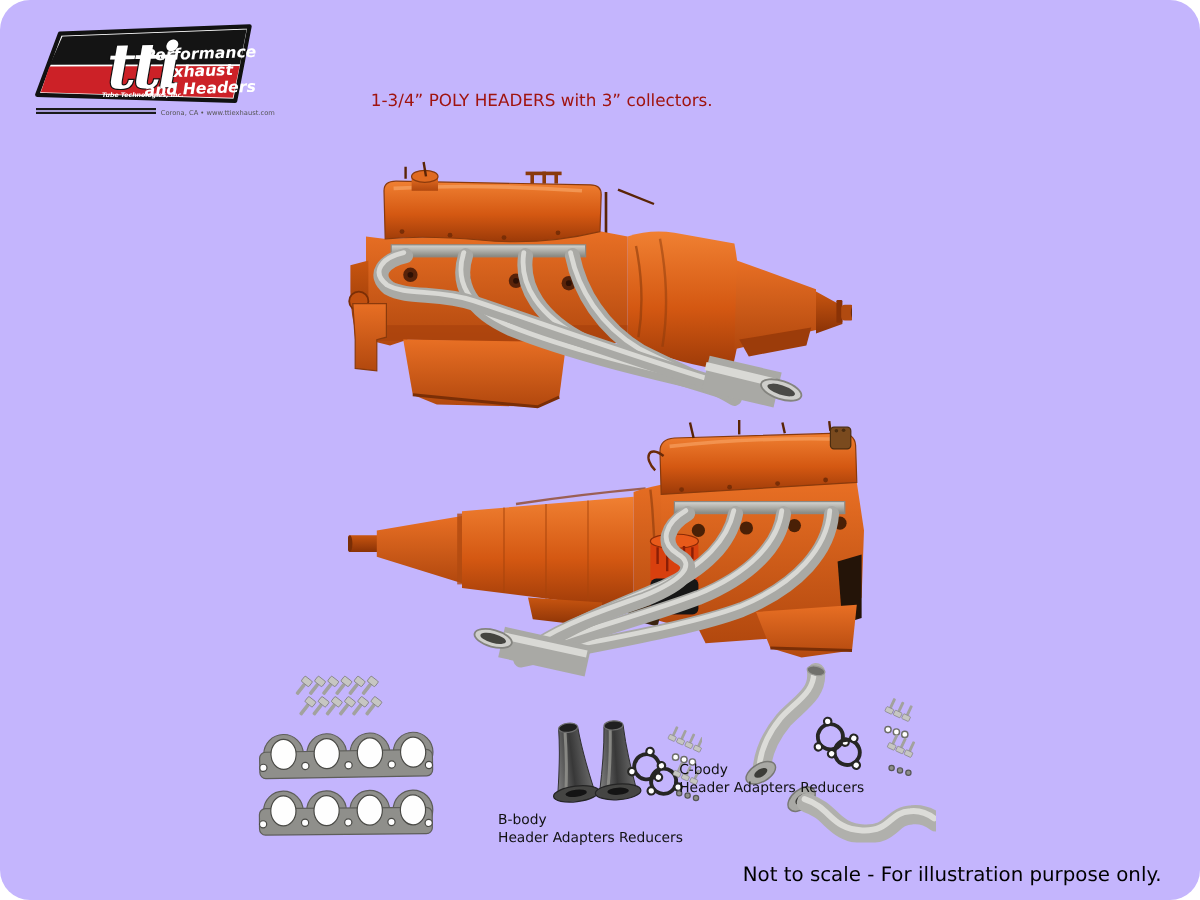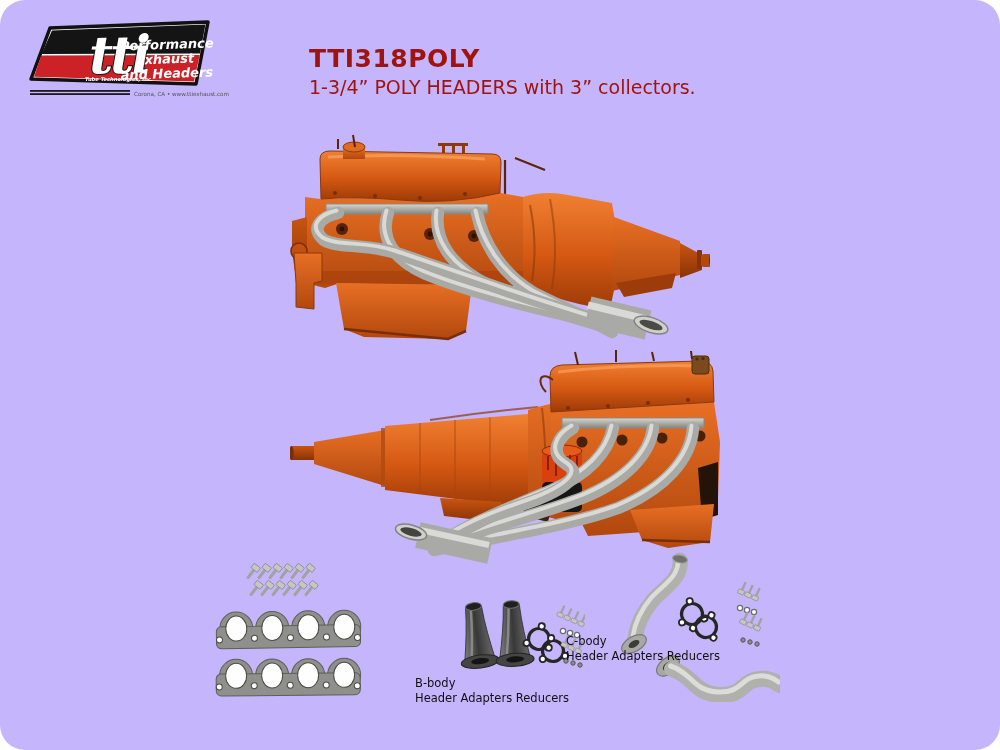--- a/index.html
+++ b/index.html
@@ -2,21 +2,21 @@
 <html><head>
 <meta charset="utf-8">
 <style>
   html,body{margin:0;padding:0;background:#fff;}
   .canvas{position:relative;width:1000px;height:750px;background:#c4b5fd;overflow:hidden;
           font-family:"DejaVu Sans","Liberation Sans",sans-serif;border-radius:25px;}
   svg.photo{position:absolute;}
   .headline-title{position:absolute;left:309px;top:44px;margin:0;
        font-size:25px;font-weight:bold;color:#a01410;letter-spacing:.5px;}
   .headline-sub{position:absolute;left:309px;top:76px;
-       font-size:19px;color:#a01410;}
+       font-size:14px;color:#a01410;}
   .part-label{position:absolute;width:165px;text-align:left;
        font-size:11.5px;line-height:1.3;color:#111;}
   .footnote{position:absolute;right:32px;top:719px;font-size:16.5px;color:#000;}
   .lg-tti{font-family:"DejaVu Serif","Liberation Serif",serif;
        font-style:italic;font-weight:bold;font-size:52px;fill:#fff;
        stroke:#111;stroke-width:2px;paint-order:stroke fill;letter-spacing:-3px;}
   .lg-tag{font-style:italic;font-weight:bold;font-size:13px;fill:#fff;}
   .lg-co{font-style:italic;font-weight:bold;font-size:5.2px;fill:#fff;}
   .lg-addr{font-size:5.6px;fill:#555;}
   .tube{fill:none;stroke:#a9a9a5;stroke-width:12.5;stroke-linecap:round;}
@@ -108,21 +108,20 @@
     <text class="lg-tag" x="140" y="47.5" text-anchor="middle" transform="rotate(-2 140 47)">Exhaust</text>
     <text class="lg-tag" x="142" y="62" text-anchor="middle" transform="rotate(-2 142 62)">and Headers</text>
     <text class="lg-co" x="94" y="64.5" text-anchor="middle">Tube Technologies, Inc.</text>
     <g>
       <rect x="5" y="74" width="100" height="1.8" fill="#1a1a1a"></rect>
       <rect x="5" y="77.2" width="100" height="1.8" fill="#1a1a1a"></rect>
     </g>
     <text class="lg-addr" x="109" y="79.5">Corona, CA  •  www.ttiexhaust.com</text>
   </svg>
 
-  <h1 class="headline-title">TTI318POLY</h1>
   <div class="headline-sub">1-3/4” POLY HEADERS with 3” collectors.</div>
 
   <svg class="photo" style="left:280px;top:133px;width:430px;height:232px" viewBox="0 0 430 232">
     <g>
       <path d="M243,64 Q262,58 282,61 L332,70 Q340,114 336,148 L330,176 Q288,172 243,152 Z" fill="url(#og)"></path>
       <path d="M250,72 Q258,112 252,148" fill="none" stroke="#8a3a0c" stroke-width="2" opacity=".6"></path>
       <path d="M270,66 Q279,114 272,156" fill="none" stroke="#8a3a0c" stroke-width="2" opacity=".5"></path>
       <path d="M334,84 L400,108 L400,142 L332,158 Z" fill="url(#og2)"></path>
       <path d="M336,150 L396,140 L392,155 L344,164 Z" fill="#9c3c0a"></path>
       <path d="M400,110 L422,122 L422,137 L400,145 Z" fill="url(#ogDark)"></path>
@@ -345,14 +344,15 @@
       </g>
       <use href="#cpl" fill="none" stroke="#b0b0ac" stroke-width="16" stroke-linecap="round"></use>
       <use href="#cpl" fill="none" stroke="#dcdcd8" stroke-width="5" stroke-linecap="round" transform="translate(-1.5,-3)"></use>
     </g>
   </svg>
   <div class="part-label" style="left:566px;top:634px">
     <div>C-body</div>
     <div>Header Adapters Reducers</div>
   </div>
 
+  <div class="footnote">Not to scale - For illustration purpose only.</div>
 
 </div>
 
 </body></html>

